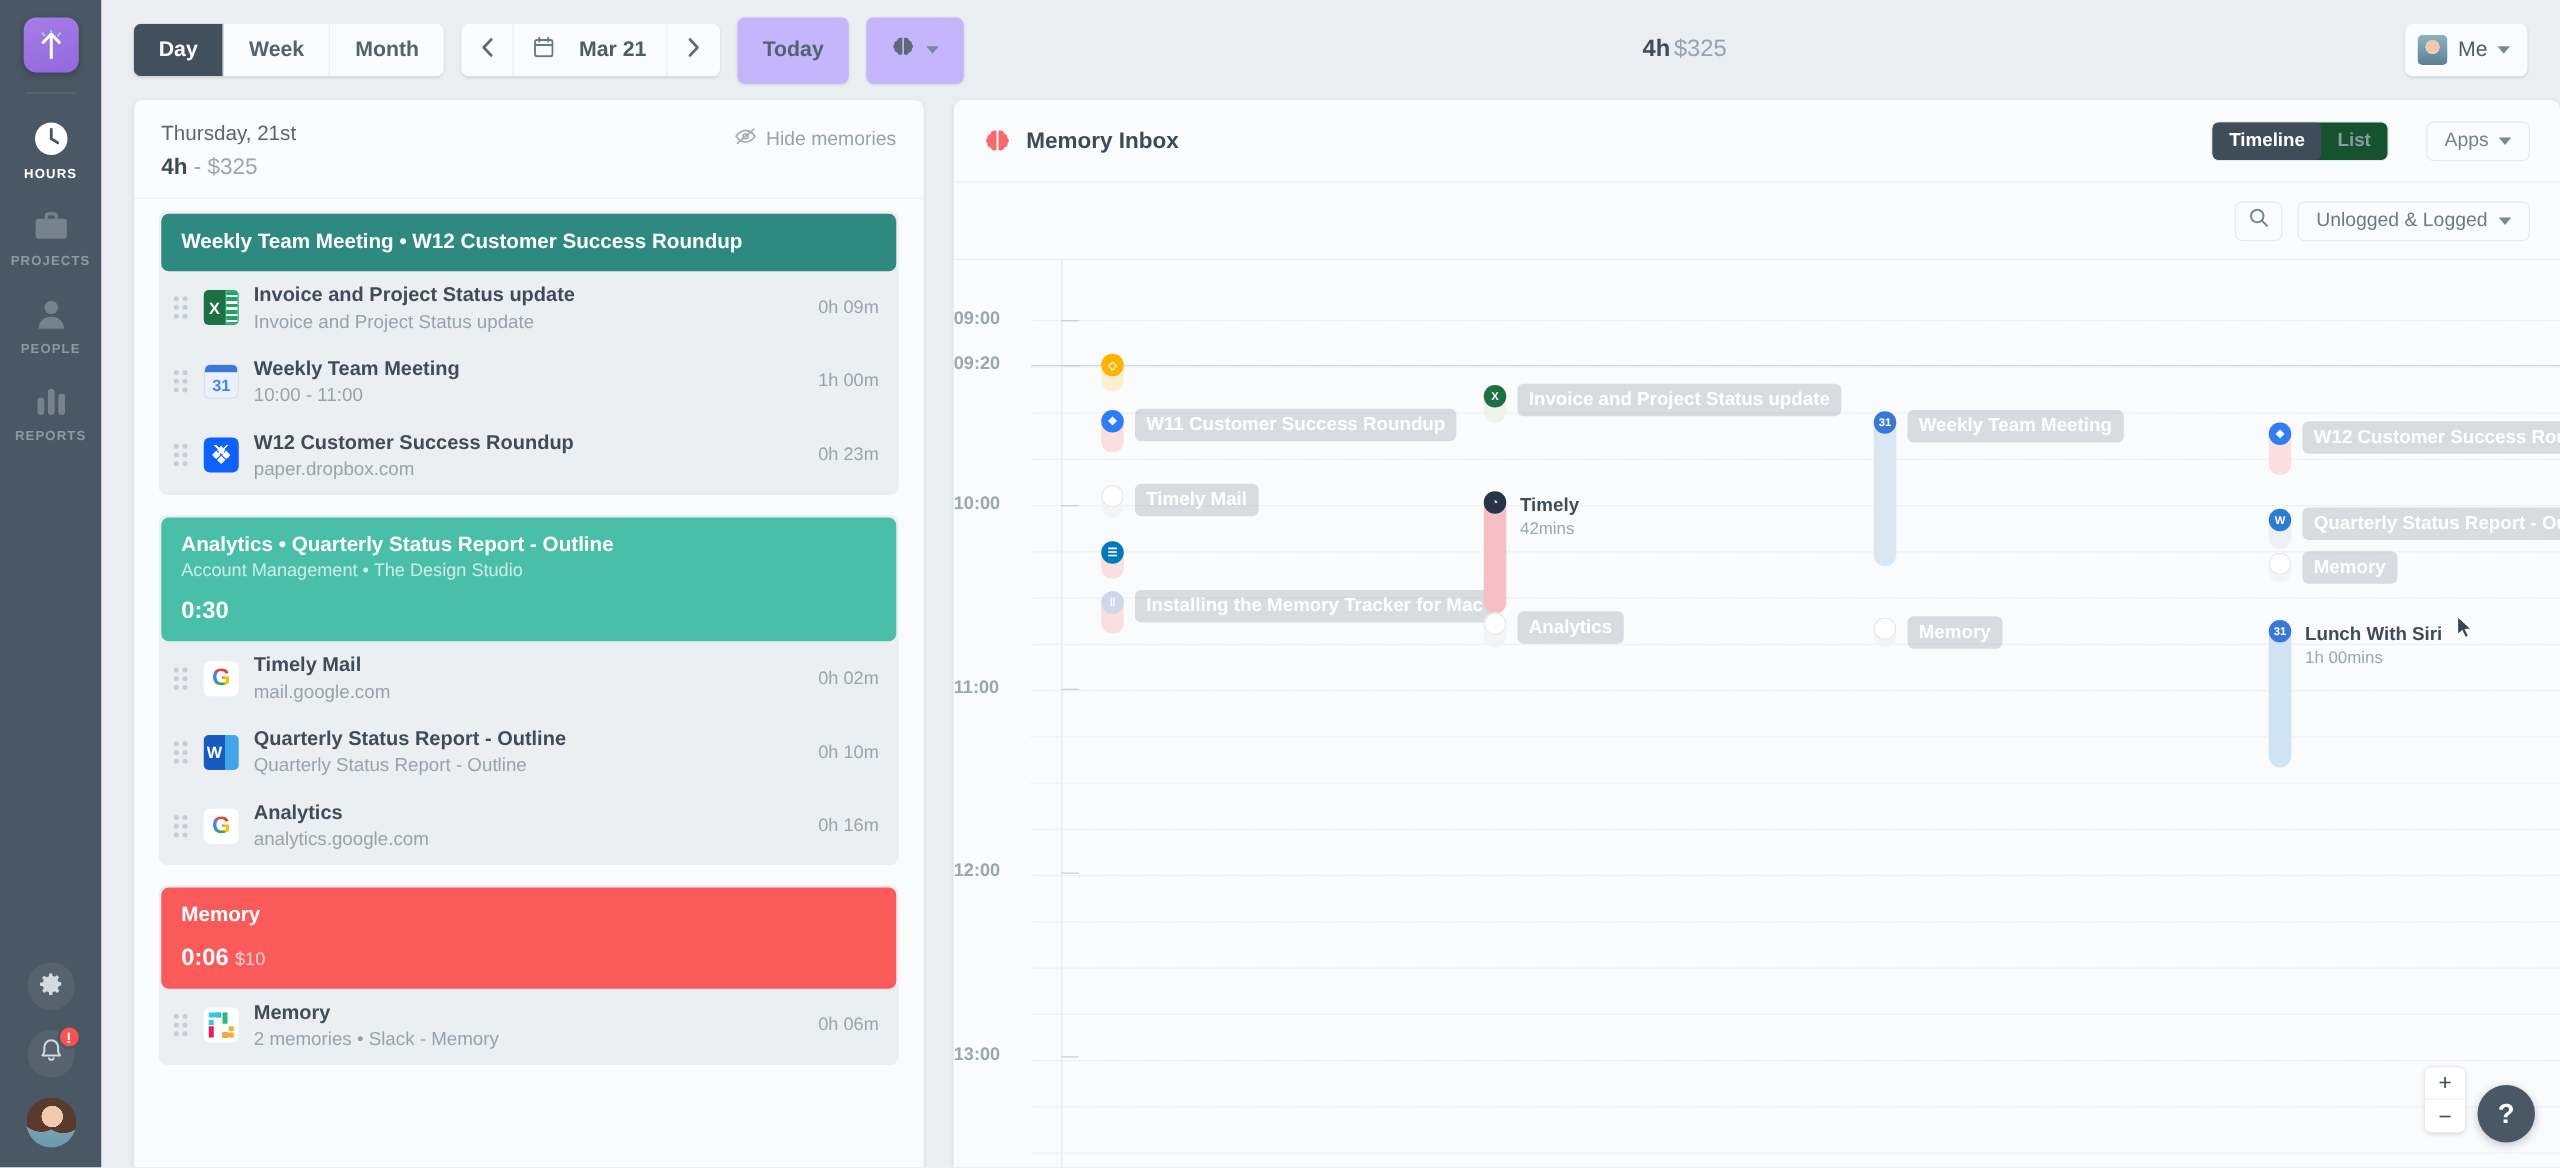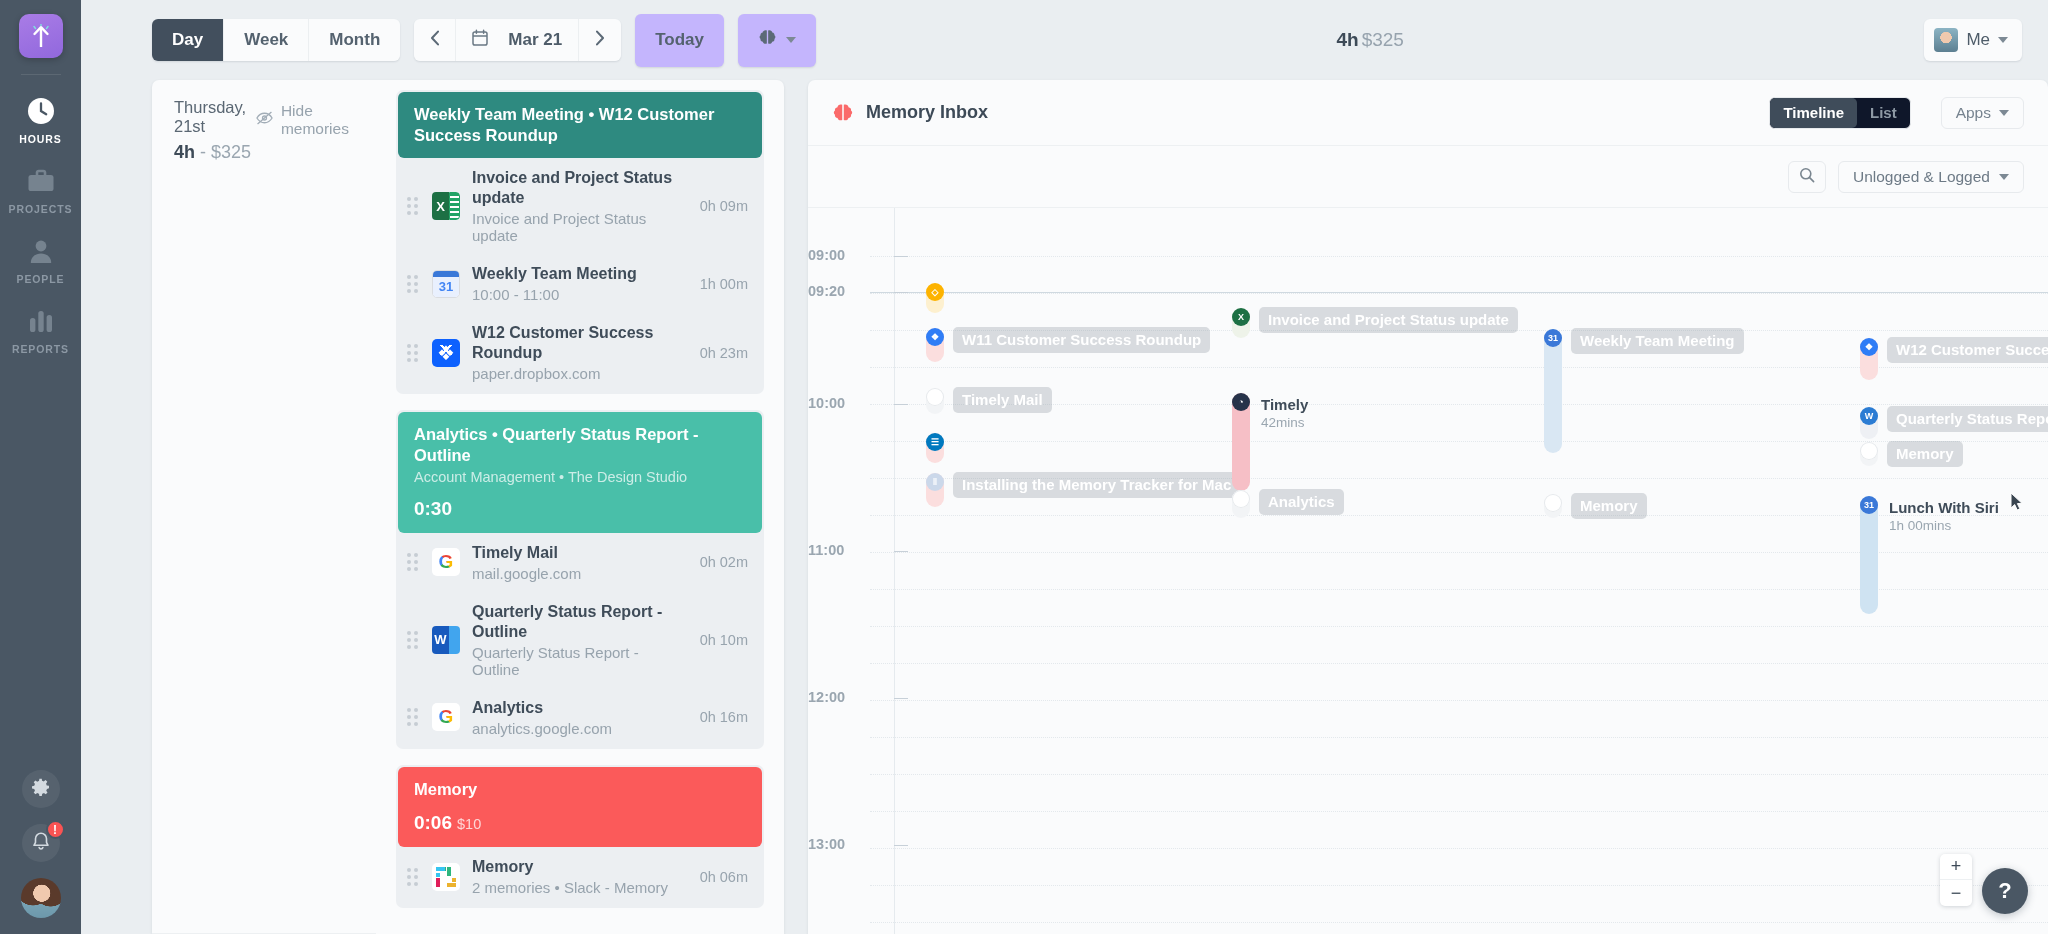--- a/index.html
+++ b/index.html
@@ -53,21 +53,21 @@
     width: 40px; height: 40px; border-radius: 50%; margin-bottom: 16px;
     overflow: hidden; background: #7e8c9a; cursor: pointer;
     background-image:
       radial-gradient(circle at 52% 38%, #f0c9ae 0 26%, transparent 27%),
       radial-gradient(circle at 30% 25%, #5a3a2b 0 42%, transparent 43%),
       radial-gradient(circle at 74% 30%, #5a3a2b 0 40%, transparent 41%),
       linear-gradient(180deg,#8cb4c4 0%, #6c98ab 100%);
   }
 
   
-  #main { flex: 1 1 auto; height: 934px; display: flex; flex-direction: column; min-width: 0; padding-left: 45px; }
+  #main { flex: 1 1 auto; height: 934px; display: flex; flex-direction: column; min-width: 0; }
 
   
   #toolbar {
     height: 80px; flex: 0 0 80px; display: flex; align-items: center;
     padding: 0 26px; gap: 14px; background: #eaeef1;
   }
   .seg {
     display: flex; border-radius: 6px; overflow: hidden;
     box-shadow: 0 1px 2px rgba(40,55,70,.13);
   }
@@ -111,21 +111,21 @@
   }
   .caret { width:0;height:0;border-left:5px solid transparent;border-right:5px solid transparent;border-top:6px solid #7c8994; }
 
   
   #content { flex: 1 1 auto; display: flex; min-height: 0; padding: 0 0 0 0; }
 
   
   #left {
     width: 632px; flex: 0 0 632px; background: #fafbfc;
     border-radius: 7px 7px 0 0; margin-left: 26px;
-    display: flex; flex-direction: row; min-height: 0;
+    display: flex; flex-direction: column; min-height: 0;
     box-shadow: 0 1px 3px rgba(40,55,70,.10);
   }
   #left-head {
     padding: 18px 22px 14px; display: flex; align-items: flex-start;
     border-bottom: 1px solid #edf0f2;
   }
   #left-head .lh-texts { flex: 1 1 auto; }
   .lh-day { font-size: 16.5px; color: #5a6773; margin-bottom: 6px; }
   .lh-tot { font-size: 18px; color: #3e4b58; }
   .lh-tot b { font-weight: 700; }
@@ -194,21 +194,21 @@
     margin: 0 0 0 24px; display: flex; flex-direction: column; min-width: 0;
     box-shadow: 0 1px 3px rgba(40,55,70,.10);
   }
   #inbox-head {
     height: 66px; flex: 0 0 66px; display: flex; align-items: center;
     padding: 0 24px; border-bottom: 1px solid #edf0f2; gap: 12px;
   }
   .brain { width: 22px; height: 22px; flex:0 0 22px; }
   .inbox-title { font-size: 18px; font-weight: 700; color: #3d4a57; }
   #inbox-head .ih-spacer { flex: 1 1 auto; }
-  .seg-sm { display: flex; border: 1px solid #e7eaed; border-radius: 6px; overflow: hidden; background:#0f172a; }
+  .seg-sm { display: flex; border: 1px solid #e7eaed; border-radius: 6px; overflow: hidden; background:#14532d; }
   .seg-sm .b {
     padding: 0 13px; height: 30px; display: flex; align-items: center;
     font-size: 15px; font-weight: 600; color: #8e9aa5; cursor: pointer;
   }
   .seg-sm .b.on { background: #3f4c5a; color: #fff; border-radius: 5px; }
   .apps-btn {
     display: flex; align-items: center; gap: 8px; padding: 0 14px; height: 32px;
     border: 1px solid #e7eaed; border-radius: 6px; background:#fafbfc;
     font-size: 15.5px; color: #76838f; cursor: pointer;
   }

